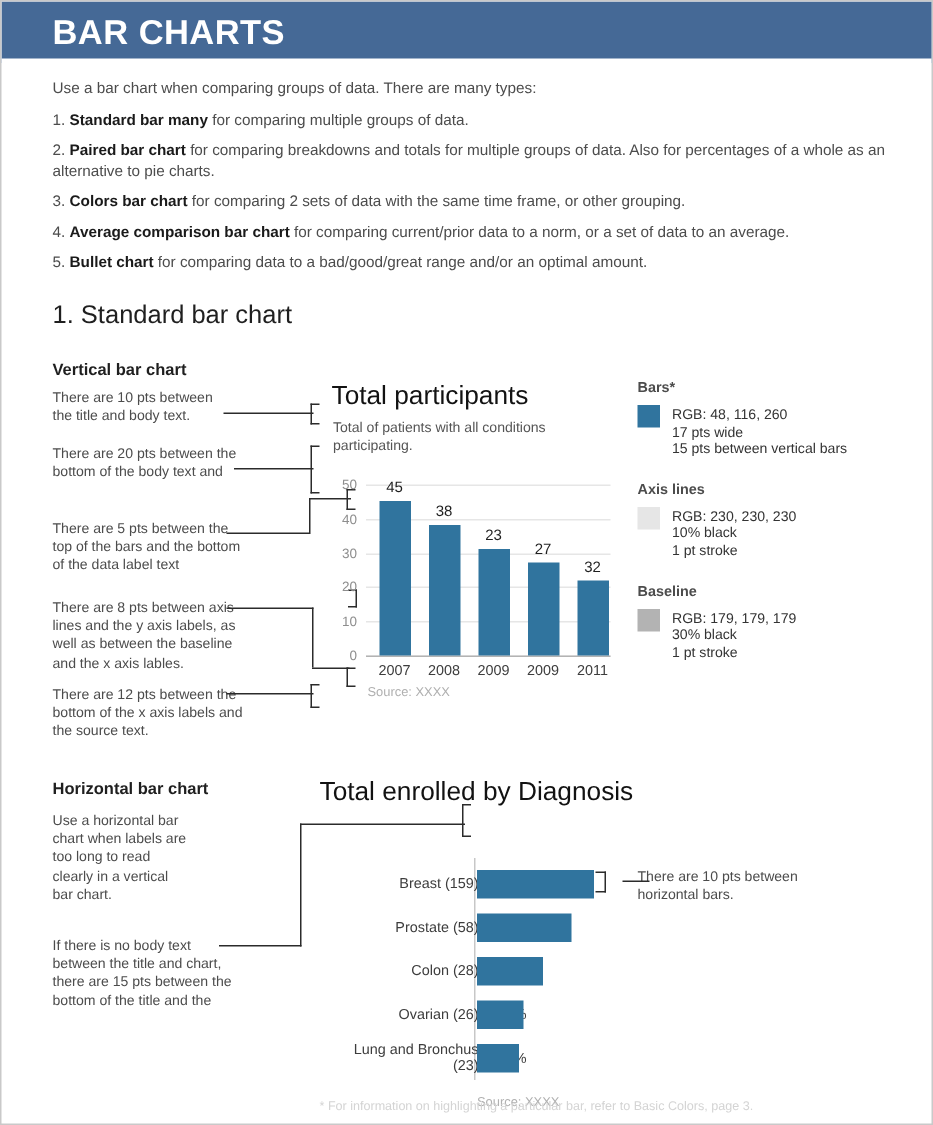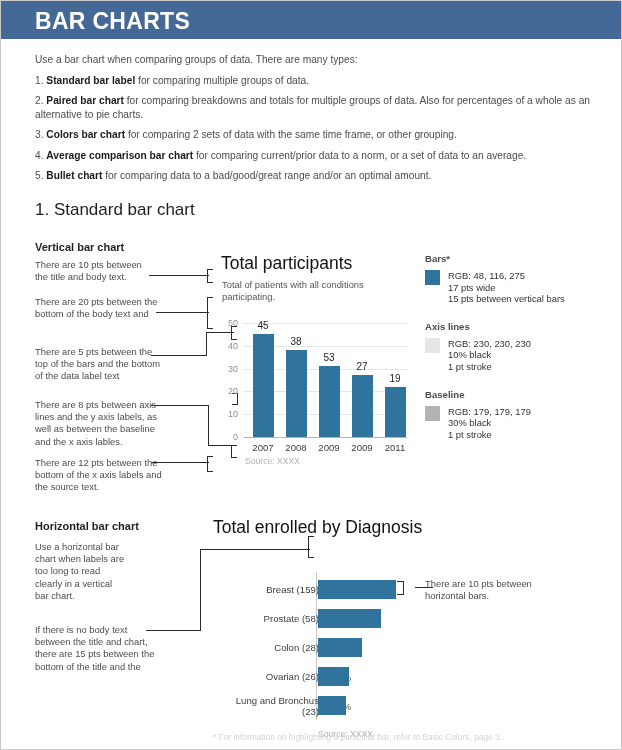--- a/index.html
+++ b/index.html
@@ -200,21 +200,21 @@
 <div id="page">
 
   <div id="header-band">
     <div id="header-title">BAR CHARTS</div>
   </div>
 
   <div id="intro">
     <p>Use a bar chart when comparing groups of data. There are many types:</p>
     <p>
       <span>1.</span>
-      <b>Standard bar label</b><span> for comparing multiple groups of data.</span>
+      <b>Standard bar many</b><span> for comparing multiple groups of data.</span>
     </p>
     <p>
       <span>2.</span>
       <b>Paired bar chart</b><span>  for comparing breakdowns and totals for multiple groups of data. Also for percentages of a whole as an alternative to pie charts.</span>
     </p>
     <p>
       <span>3.</span>
       <b>Colors bar chart</b><span>  for comparing 2 sets of data with the same time frame, or other grouping.</span>
     </p>
     <p>
@@ -293,41 +293,41 @@
       <div class="baseline"></div>
 
       <div class="vbar" style="left:9px;  height:102.6px;"></div>
       <div class="vbar" style="left:42px; height:86.6px;"></div>
       <div class="vbar" style="left:75px; height:70.7px;"></div>
       <div class="vbar" style="left:108px;height:61.6px;"></div>
       <div class="vbar" style="left:141px;height:50.2px;"></div>
 
       <div class="vbar-label" style="left:2px;   top:-3px;">45</div>
       <div class="vbar-label" style="left:35px;  top:13px;">38</div>
-      <div class="vbar-label" style="left:68px;  top:29px;">53</div>
+      <div class="vbar-label" style="left:68px;  top:29px;">23</div>
       <div class="vbar-label" style="left:101px; top:38px;">27</div>
-      <div class="vbar-label" style="left:134px; top:50px;">19</div>
+      <div class="vbar-label" style="left:134px; top:50px;">32</div>
 
       <div class="xlab" style="left:2px;   top:119px;">2007</div>
       <div class="xlab" style="left:35px;  top:119px;">2008</div>
       <div class="xlab" style="left:68px;  top:119px;">2009</div>
       <div class="xlab" style="left:101px; top:119px;">2009</div>
       <div class="xlab" style="left:134px; top:119px;">2011</div>
     </div>
 
     <div id="chart1-source">Source: XXXX</div>
   </div>
 
   <div id="legend">
     <div class="legend-group">
       <div class="legend-title">Bars*</div>
       <div class="legend-row">
         <div class="swatch" style="background:#30749e;"></div>
         <div class="legend-lines">
-          <div>RGB: 48, 116, 275</div>
+          <div>RGB: 48, 116, 260</div>
           <div>17 pts wide</div>
           <div>15 pts between vertical bars</div>
         </div>
       </div>
     </div>
 
     <div class="legend-group" style="margin-top:16px;">
       <div class="legend-title">Axis lines</div>
       <div class="legend-row">
         <div class="swatch" style="background:#e6e6e6;"></div>

